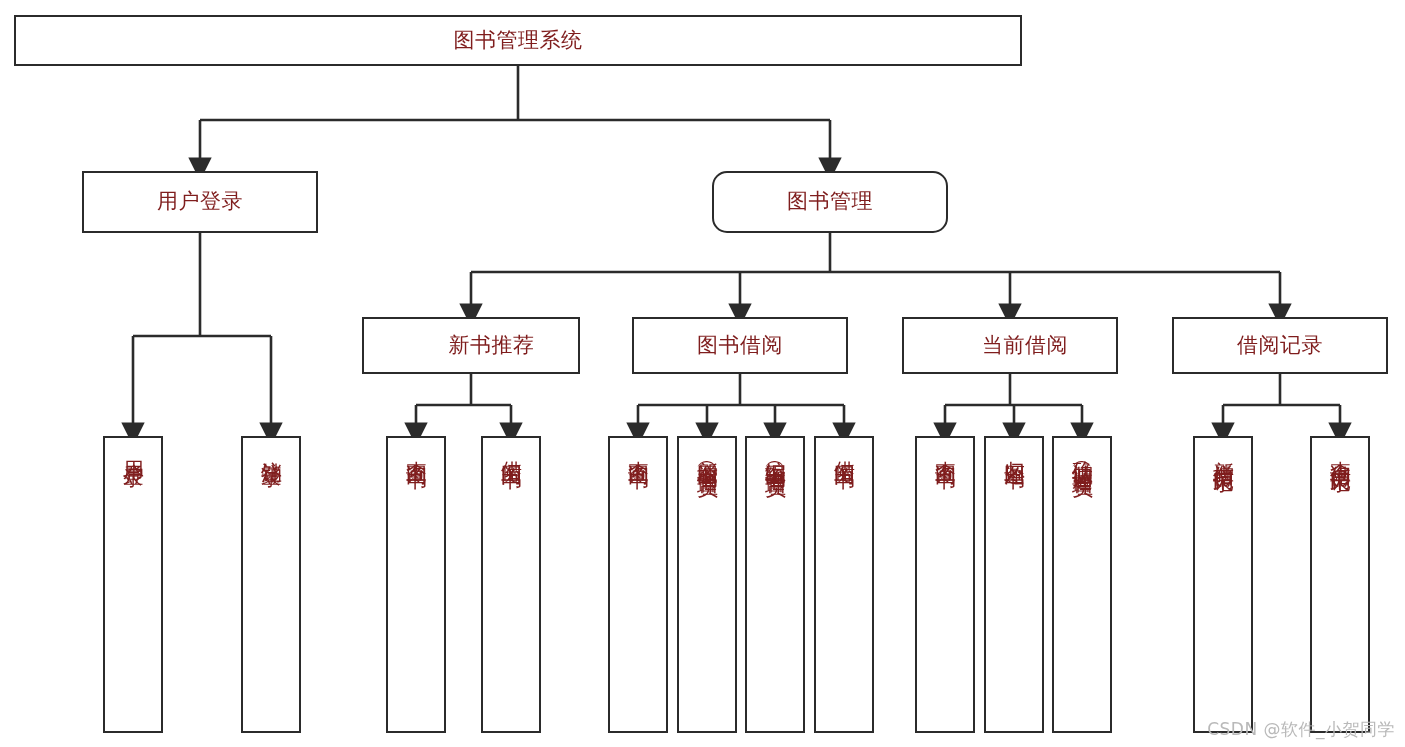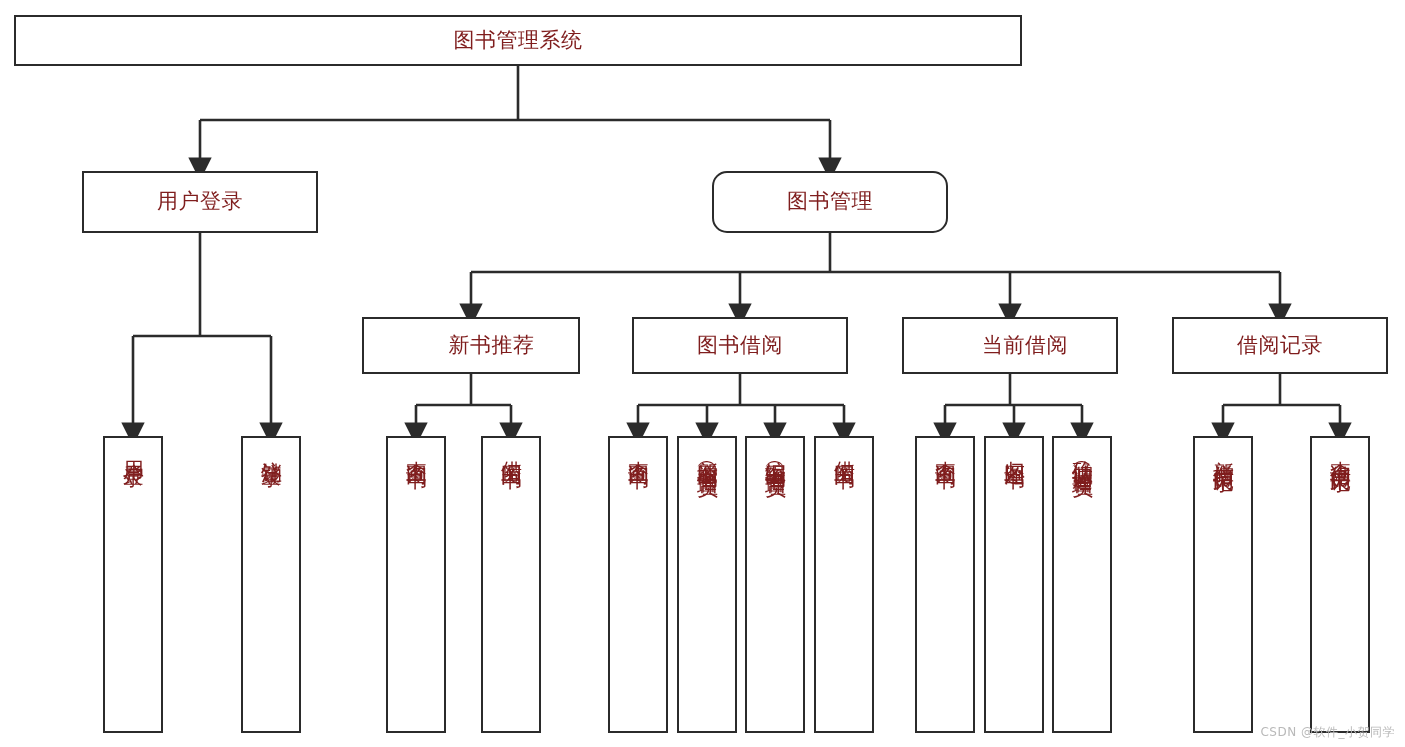--- a/index.html
+++ b/index.html
@@ -50,21 +50,21 @@
     font-size: 21px;
     line-height: 1.28;
     letter-spacing: 2.5px;
     white-space: pre;
   }
   #watermark {
     position: absolute;
     right: 10px;
     bottom: 6px;
     color: #b9b9b9;
-    font-size: 12px;
+    font-size: 17px;
     letter-spacing: 0.5px;
     z-index: 5;
     white-space: pre;
   }
 </style>
 </head>
 <body>
 
 <div id="canvas">
   <svg id="edges" viewBox="0 0 1405 747" xmlns="http://www.w3.org/2000/svg">

